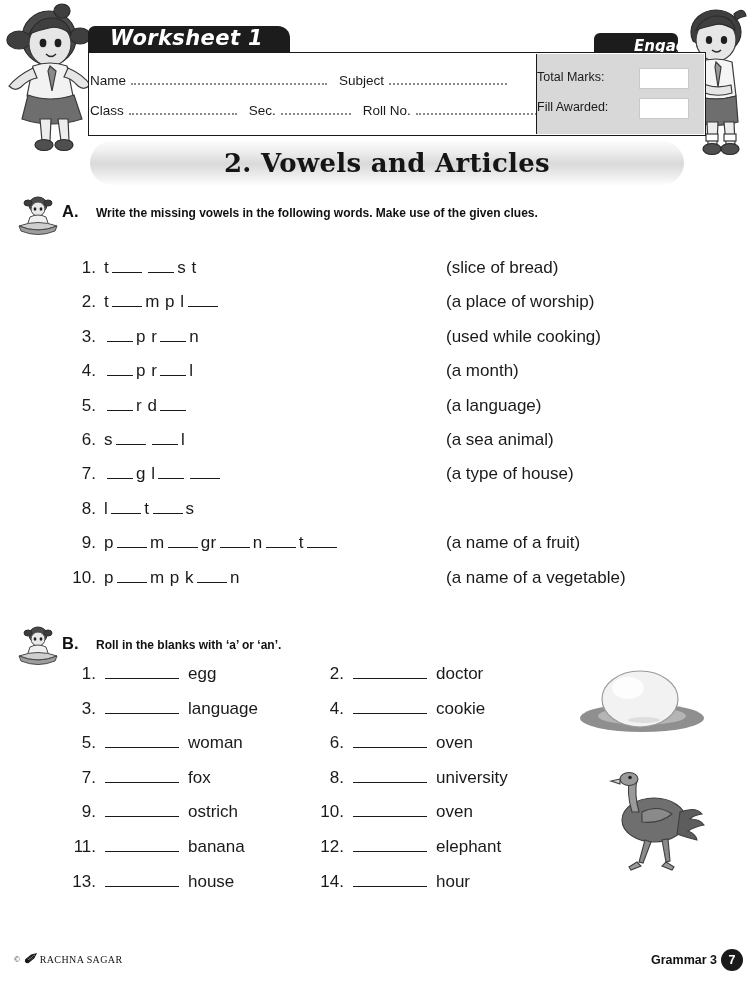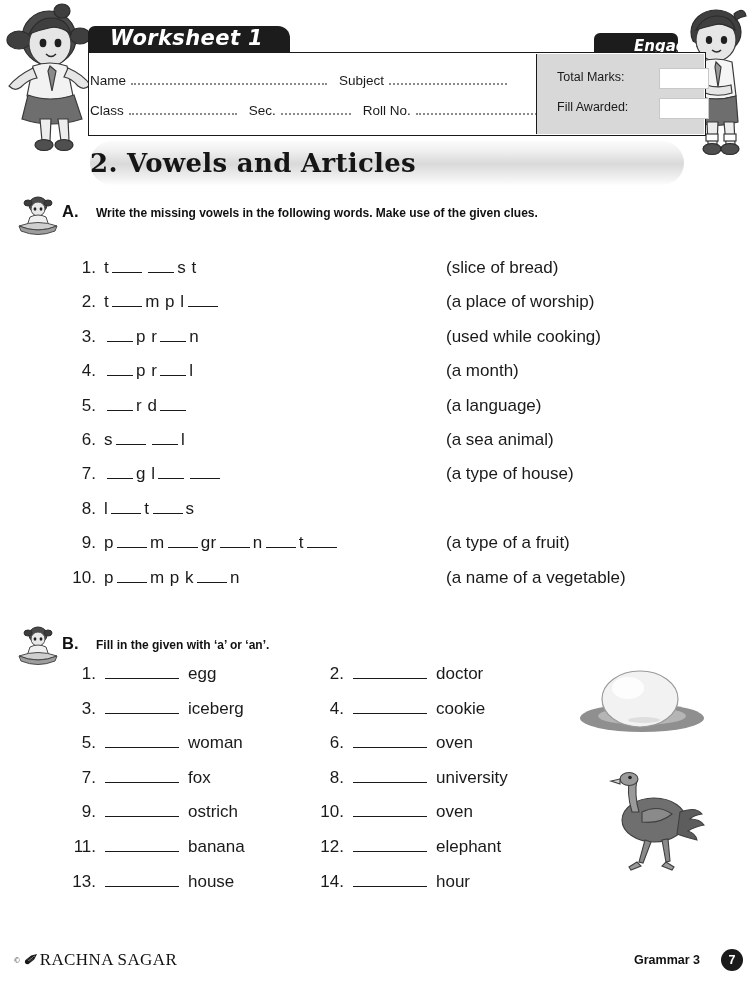--- a/index.html
+++ b/index.html
@@ -109,21 +109,21 @@
   
   .marks-panel {
     position: absolute;
     left: 536px; top: 54px;
     width: 168px; height: 80px;
     background: #d8d8d8;
     border-left: 1.6px solid #1a1a1a;
     box-sizing: border-box;
   }
   .marks-row {
-    position: absolute; left: 20px;
+    position: absolute; left: 0;
     display: flex; align-items: flex-end;
     width: 156px;
   }
   .marks-row.m1 { top: 16px; }
   .marks-row.m2 { top: 46px; }
   .marks-label {
     font-size: 12.5px;
     color: #1a1a1a;
     white-space: nowrap;
   }
@@ -137,21 +137,21 @@
   }
 
   
   .title-pill {
     position: absolute;
     left: 90px; top: 141px;
     width: 594px; height: 44px;
     border-radius: 22px;
     background: linear-gradient(to bottom,
       #fbfbfb 0%, #f0f0f0 22%, #d9d9d9 52%, #ececec 78%, #fdfdfd 100%);
-    text-align: left;
+    text-align: center;
     box-sizing: border-box;
   }
   .title-pill span {
     display: block;
     line-height: 44px;
     font-size: 26px;
     font-weight: bold;
     color: #151515;
     letter-spacing: .3px;
     font-family: "DejaVu Serif", serif;
@@ -283,34 +283,34 @@
   }
   .brand-c {
     font-size: 8px; color: #222; margin-right: 3px;
   }
   .brand-mark {
     font-size: 15px; font-weight: bold; font-style: italic;
     margin-right: 4px; color: #111;
     font-family: "DejaVu Serif", serif;
   }
   .brand-name {
-    font-size: 17px;
+    font-size: 10px;
     letter-spacing: .4px;
     color: #111;
   }
   .foot-right {
     position: absolute;
     right: 12px; top: 3px;
     display: flex; align-items: center;
   }
   .foot-book {
     font-size: 12.5px;
     font-weight: bold;
     color: #111;
-    margin-right: 21px;
+    margin-right: 4px;
   }
   .page-badge {
     width: 22px; height: 22px;
     border-radius: 50%;
     background: #1a1a1a;
     color: #fff;
     font-size: 12.5px;
     font-weight: bold;
     text-align: center;
     line-height: 22px;
@@ -484,21 +484,21 @@
       <span class="a-word"><span class="bl bl-s"></span><span>g l</span><span class="bl bl-s"></span><span class="bl bl-m"></span></span>
       <span class="a-clue">(a type of house)</span>
     </div>
     <div class="a-item">
       <span class="a-num">8.</span>
       <span class="a-word"><span>l</span><span class="bl bl-m"></span><span>t</span><span class="bl bl-m"></span><span>s</span></span>
     </div>
     <div class="a-item">
       <span class="a-num">9.</span>
       <span class="a-word"><span>p</span><span class="bl bl-m"></span><span>m</span><span class="bl bl-m"></span><span>gr</span><span class="bl bl-m"></span><span>n</span><span class="bl bl-m"></span><span>t</span><span class="bl bl-m"></span></span>
-      <span class="a-clue">(a type of a fruit)</span>
+      <span class="a-clue">(a name of a fruit)</span>
     </div>
     <div class="a-item">
       <span class="a-num">10.</span>
       <span class="a-word"><span>p</span><span class="bl bl-m"></span><span>m p k</span><span class="bl bl-m"></span><span>n</span></span>
       <span class="a-clue">(a name of a vegetable)</span>
     </div>
   </div>
 
 <svg class="sec-icon" id="secB-icon" viewBox="0 0 46 40">
   <g stroke="#4a4a4a" stroke-width="1">
@@ -507,40 +507,40 @@
     <ellipse cx="34" cy="7" rx="4" ry="3" fill="#3d3d3d" stroke="#2f2f2f"></ellipse>
     <ellipse cx="24" cy="13" rx="7" ry="7" fill="#e8e8e8"></ellipse>
     <ellipse cx="21" cy="13" rx="1.4" ry="1.8" fill="#1f1f1f" stroke="none"></ellipse>
     <ellipse cx="27" cy="13" rx="1.4" ry="1.8" fill="#1f1f1f" stroke="none"></ellipse>
     <path d="M16 21 q8 -4 16 0 l3 9 q-11 4 -22 0 z" fill="#f0f0f0"></path>
     <path d="M5 30 q19 -7 38 0 q-19 8 -38 0 z" fill="#cfcfcf" stroke="#4a4a4a"></path>
     <path d="M5 30 q19 8 38 0 l-2 5 q-17 7 -34 0 z" fill="#9d9d9d" stroke="#4a4a4a"></path>
   </g>
 </svg>
 <div class="sec-letter" id="secB-letter">B.</div>
-<div class="sec-text" id="secB-text">Fill in the given with ‘a’ or ‘an’.</div>
+<div class="sec-text" id="secB-text">Roll in the blanks with ‘a’ or ‘an’.</div>
 
 <div class="b-list">
     <div class="b-row">
       <span class="b-cell c1">
         <span class="b-num">1.</span>
         <span class="b-blank"></span>
         <span class="b-word">egg</span>
       </span>
       <span class="b-cell c2">
         <span class="b-num">2.</span>
         <span class="b-blank"></span>
         <span class="b-word">doctor</span>
       </span>
     </div>
     <div class="b-row">
       <span class="b-cell c1">
         <span class="b-num">3.</span>
         <span class="b-blank"></span>
-        <span class="b-word">iceberg</span>
+        <span class="b-word">language</span>
       </span>
       <span class="b-cell c2">
         <span class="b-num">4.</span>
         <span class="b-blank"></span>
         <span class="b-word">cookie</span>
       </span>
     </div>
     <div class="b-row">
       <span class="b-cell c1">
         <span class="b-num">5.</span>

